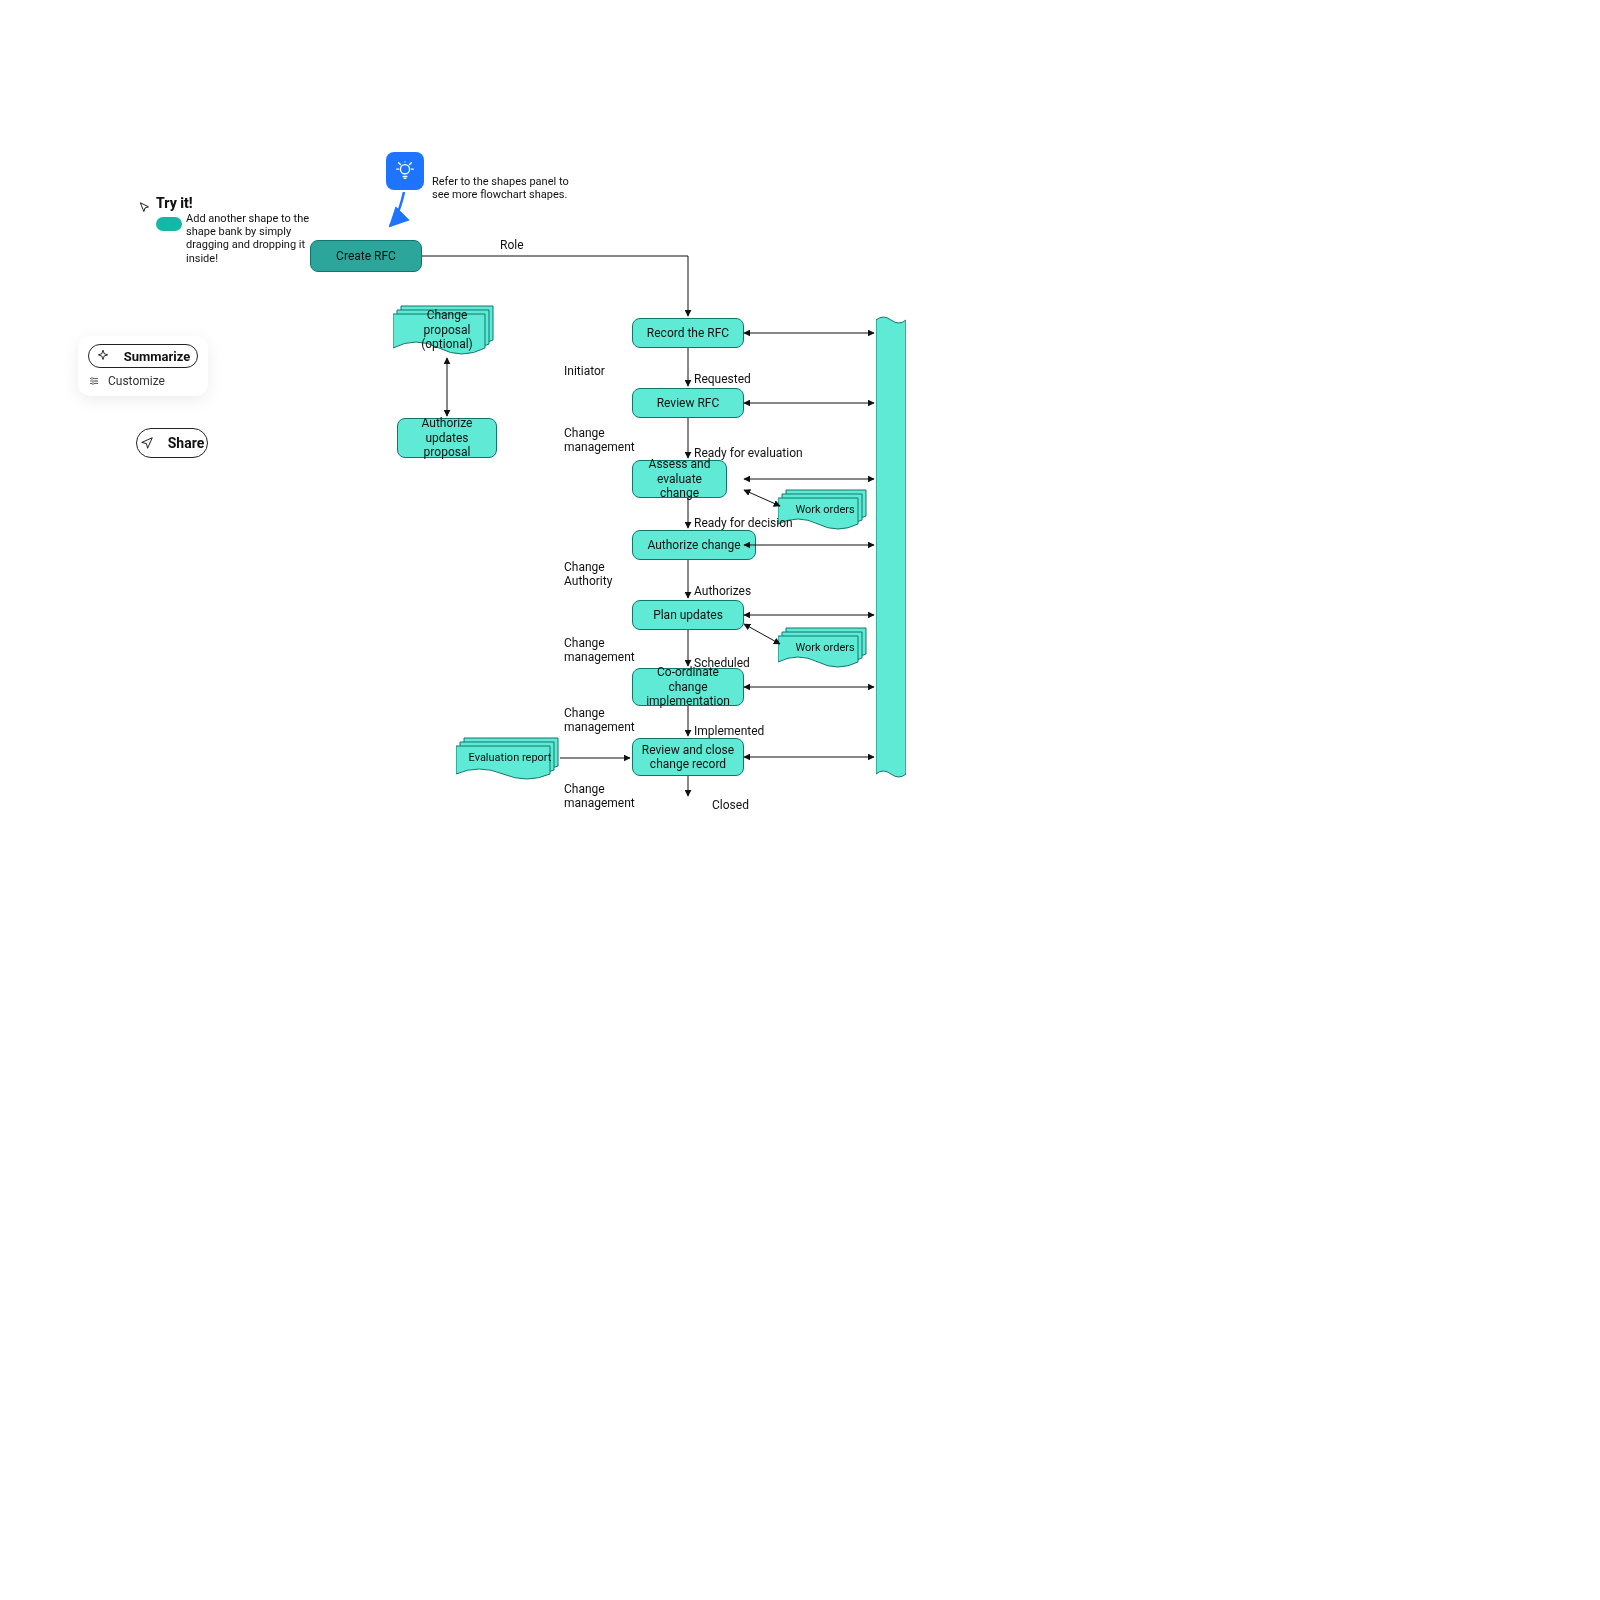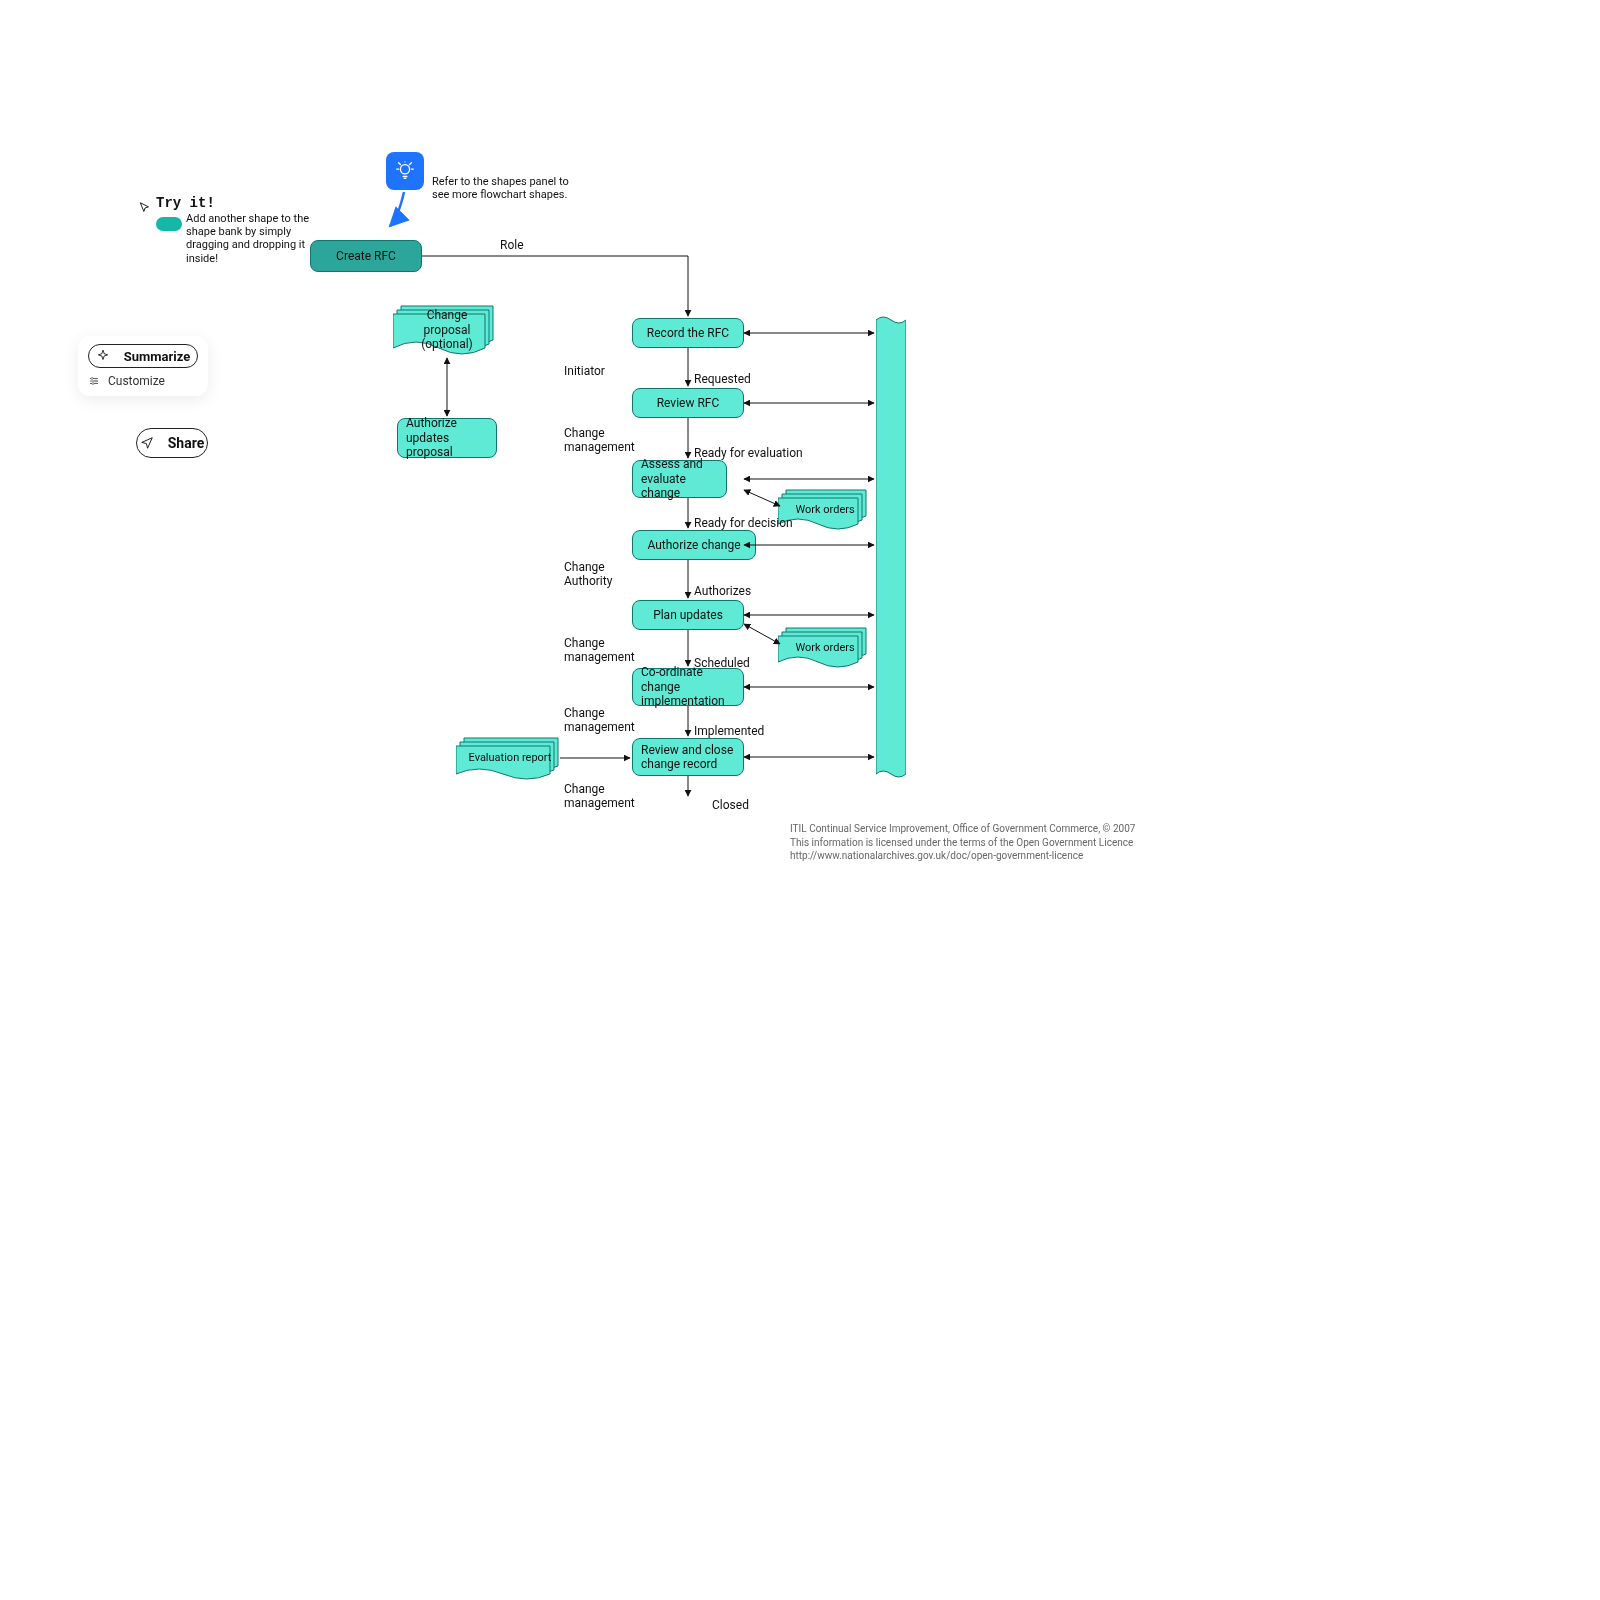--- a/index.html
+++ b/index.html
@@ -1,20 +1,20 @@
 <!DOCTYPE html>
 <html><head>
 <meta charset="utf-8">
 <style>
   html,body{margin:0;padding:0;width:1600px;height:1600px;background:#fff;font-family:-apple-system,BlinkMacSystemFont,"Segoe UI",Roboto,Helvetica,Arial,sans-serif;color:#111;}
   *{box-sizing:border-box;}
   .canvas{position:relative;width:1600px;height:1600px;}
 
   
-  .proc{position:absolute;border:1px solid #0f766e;border-radius:8px;background:#5eead4;display:flex;align-items:center;justify-content:center;text-align:left;font-size:12px;padding:4px 8px;line-height:1.2;}
+  .proc{position:absolute;border:1px solid #0f766e;border-radius:8px;background:#5eead4;display:flex;align-items:center;justify-content:center;text-align:center;font-size:12px;padding:4px 8px;line-height:1.2;}
   .startproc{background:#2ca69a;}
   .doc-label{position:absolute;inset:0;display:flex;align-items:center;justify-content:center;text-align:center;font-size:12px;padding:4px 8px;line-height:1.2;pointer-events:none;}
 
   
   .doc-stack{position:absolute;}
 
   
   .cms-bar{position:absolute;display:flex;align-items:center;justify-content:center;}
   .cms-bar svg{position:absolute;inset:0;}
   .cms-text{writing-mode:vertical-rl;text-orientation:mixed;font-size:12px;text-align:center;}
@@ -40,21 +40,21 @@
 
   .footer-text{position:absolute;font-size:10px;color:#666;line-height:1.35;}
 
   svg.overlay{position:absolute;inset:0;width:1600px;height:1600px;pointer-events:none;}
 </style>
 </head>
 <body>
 
 <div class="canvas">
 
-  <div style="position:absolute;left:138px;top:195px;width:110px;font-family:Liberation Mono, monospace;">
+  <div style="position:absolute;left:138px;top:195px;width:110px;">
     <svg width="14" height="14" viewBox="0 0 24 24" style="position:absolute;left:0;top:6px">
         <path d="M4 3l14 7-6 2-2 6z" fill="none" stroke="#111" stroke-width="1.6"></path>
       </svg>
     <div style="font-weight:800;font-size:14px;margin-left:18px">Try it!</div>
     <div style="width:26px;height:14px;border-radius:8px;background:#14b8a6;margin-top:6px;margin-left:18px"></div>
   </div>
   <div class="lbl small multi" style="left:186px;top:192px;width:125px">Add another shape to the shape bank by simply dragging and dropping it inside!</div>
 
 
   <div class="card" style="left:78px;top:336px;width:130px;height:60px;padding:8px 10px;display:flex;flex-direction:column;gap:6px">
@@ -171,25 +171,20 @@
   <div class="lbl" style="left:694px;top:516px">Ready for decision</div>
   <div class="lbl multi" style="left:564px;top:560px;width:70px">Change Authority</div>
   <div class="lbl" style="left:694px;top:584px">Authorizes</div>
   <div class="lbl multi" style="left:564px;top:636px;width:80px">Change management</div>
   <div class="lbl" style="left:694px;top:656px">Scheduled</div>
   <div class="lbl multi" style="left:564px;top:706px;width:80px">Change management</div>
   <div class="lbl" style="left:694px;top:724px">Implemented</div>
   <div class="lbl multi" style="left:564px;top:782px;width:80px">Change management</div>
   <div class="lbl" style="left:712px;top:798px">Closed</div>
 
-  <div class="footer-text" style="left:790px;top:822px;width:420px">
-    <div>ITIL Continual Service Improvement, Office of Government Commerce, © 2007</div>
-    <div>This information is licensed under the terms of the Open Government Licence</div>
-    <div>http://www.nationalarchives.gov.uk/doc/open-government-licence</div>
-  </div>
 
   <svg class="overlay">
     <defs>
       <marker id="ah" viewBox="0 0 10 10" refX="9" refY="5" markerWidth="7" markerHeight="7" orient="auto-start-reverse">
         <path d="M0 0 L10 5 L0 10 z" fill="#111"></path>
       </marker>
       <marker id="ahb" viewBox="0 0 10 10" refX="9" refY="5" markerWidth="8" markerHeight="8" orient="auto-start-reverse">
         <path d="M0 0 L10 5 L0 10 z" fill="#1e74ff"></path>
       </marker>
     </defs>

